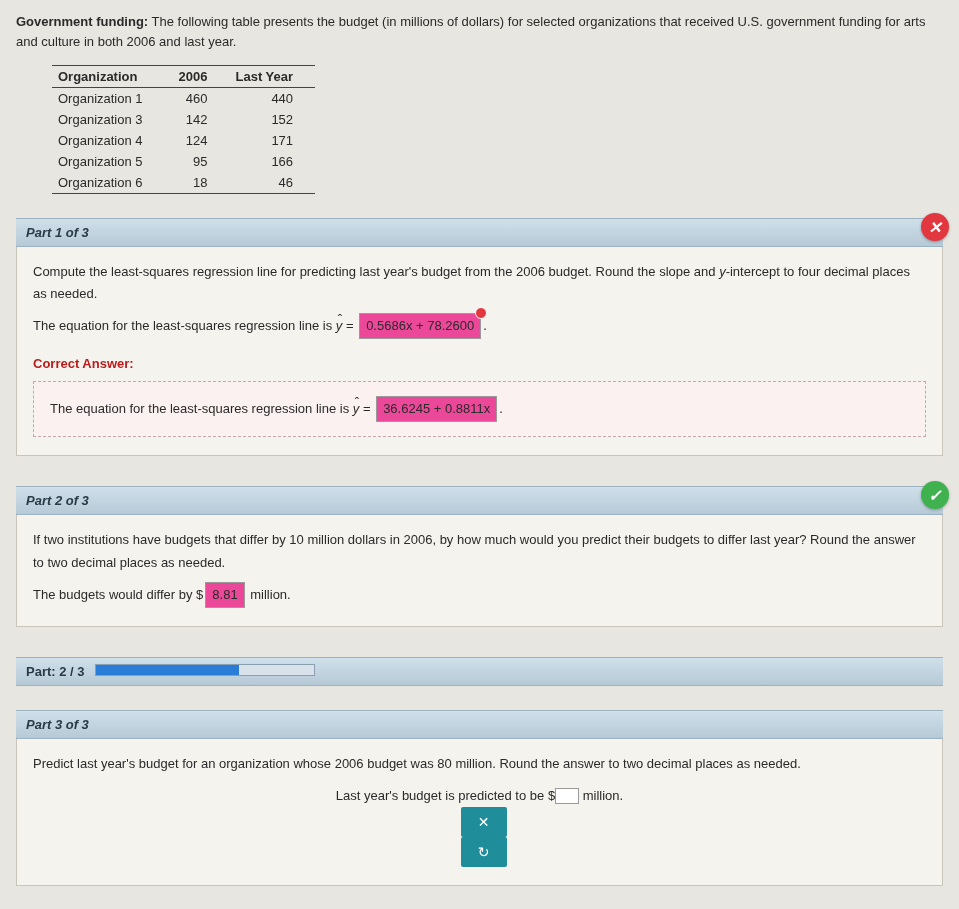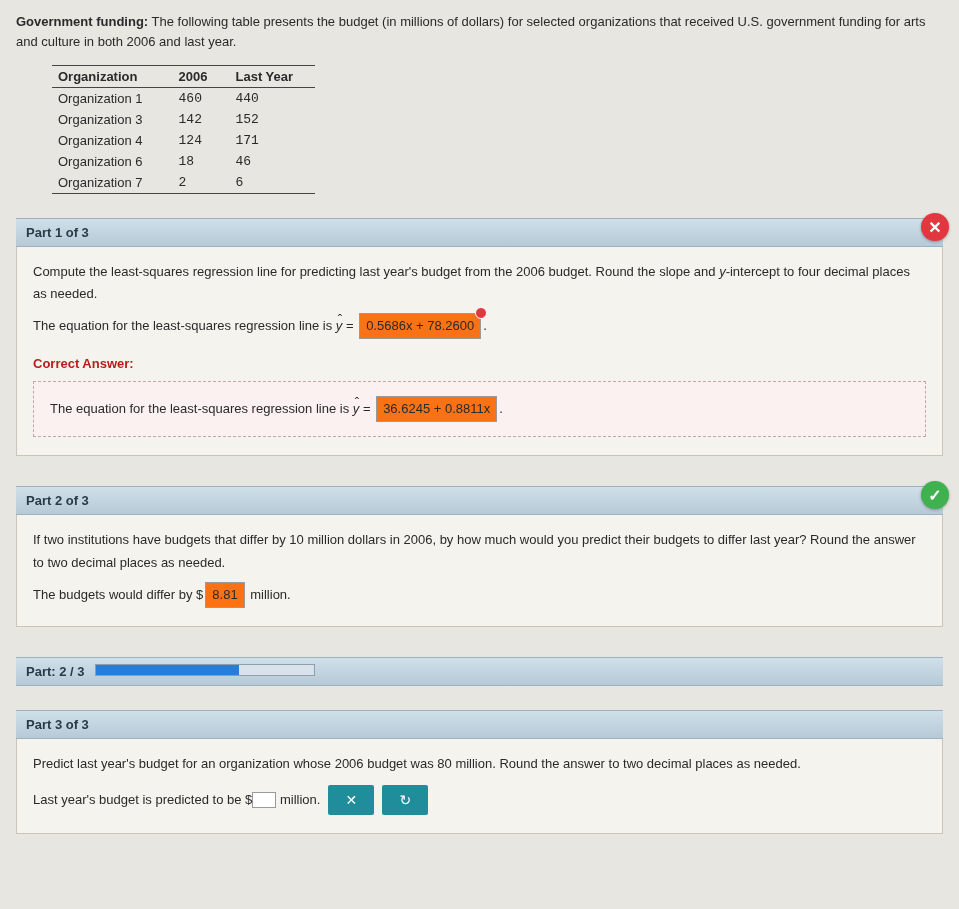--- a/index.html
+++ b/index.html
@@ -10,33 +10,34 @@
     font-family: Arial, sans-serif;
     font-size: 13px;
     color: #2a2a2a;
     width: 959px;
   }
   .intro { margin-bottom: 14px; line-height: 1.5; }
   .intro b { font-weight: bold; }
   .data-table { border-collapse: collapse; margin: 6px 0 18px 36px; }
   .data-table th, .data-table td { padding: 3px 22px 3px 6px; text-align: left; }
   .data-table th { border-top: 1.5px solid #444; border-bottom: 1.5px solid #444; font-weight: bold; }
-  .data-table td.num { text-align: left; font-family: Liberation Mono, monospace; }
+  .data-table td.num { text-align: right; }
   .data-table tr:last-child td { border-bottom: 1.5px solid #444; }
   .data-table td:first-child, .data-table th:first-child { padding-right: 30px; }
 
   .part-bar {
     background: linear-gradient(#cfe0ea, #b6c9d6);
     border-top: 1px solid #9db1c0;
     border-bottom: 1px solid #9db1c0;
     padding: 6px 10px;
     font-weight: bold;
     color: #2a3a46;
     position: relative;
     margin-top: 24px;
+    font-style: italic;
   }
   .part-body {
     background: #f5f3ee;
     border: 1px solid #c9c5bb;
     border-top: none;
     padding: 14px 16px 18px 16px;
     margin-bottom: 30px;
     line-height: 1.7;
   }
   .status-icon {
@@ -51,21 +52,21 @@
     color: #fff;
     font-weight: bold;
     font-size: 16px;
     box-shadow: 0 1px 3px rgba(0,0,0,0.3);
   }
   .status-wrong { background: #e2373f; }
   .status-right { background: #3fb24f; }
   .eq-box {
     display: inline-block;
     border: 1px solid #9a9a9a;
-    background: #f97316;
+    background: #ec4899;
     padding: 1px 6px;
     margin: 0 2px;
     position: relative;
   }
   .eq-box .bad-dot {
     position: absolute;
     right: -7px; top: -7px;
     width: 12px; height: 12px;
     background: #e2373f;
     border-radius: 50%;
@@ -145,28 +146,28 @@
         <td>Organization 3</td>
         <td class="num">142</td>
         <td class="num">152</td>
       </tr>
       <tr>
         <td>Organization 4</td>
         <td class="num">124</td>
         <td class="num">171</td>
       </tr>
       <tr>
+        <td>Organization 5</td>
+        <td class="num">95</td>
+        <td class="num">166</td>
+      </tr>
+      <tr>
         <td>Organization 6</td>
         <td class="num">18</td>
         <td class="num">46</td>
-      </tr>
-      <tr>
-        <td>Organization 7</td>
-        <td class="num">2</td>
-        <td class="num">6</td>
       </tr>
     </tbody>
 </table>
 
 <div class="part-bar">
   <span>Part 1 of 3</span>
   <span class="status-icon status-wrong">✕</span>
 </div>
 <div class="part-body">
   <div>
@@ -210,20 +211,20 @@
   </div>
 </div>
 
 <div class="part-bar">
   <span>Part 3 of 3</span>
 </div>
 <div class="part-body">
   <div>
     <span>Predict last year's budget for an organization whose </span><span>2006</span><span> budget was </span><span>80</span><span> million. Round the answer to two decimal places as needed.</span>
   </div>
-  <div style="margin-top:10px; display:flex; align-items:center;">
+  <div style="margin-top:10px; display:flex; align-items:center;flex-direction:column;">
     <span>
       <span>Last year's budget is predicted to be </span><span>$</span><span class="input-empty"></span><span> million.</span>
     </span>
     <button class="btn">✕</button>
     <button class="btn">↻</button>
   </div>
 </div>
 
 </body></html>

